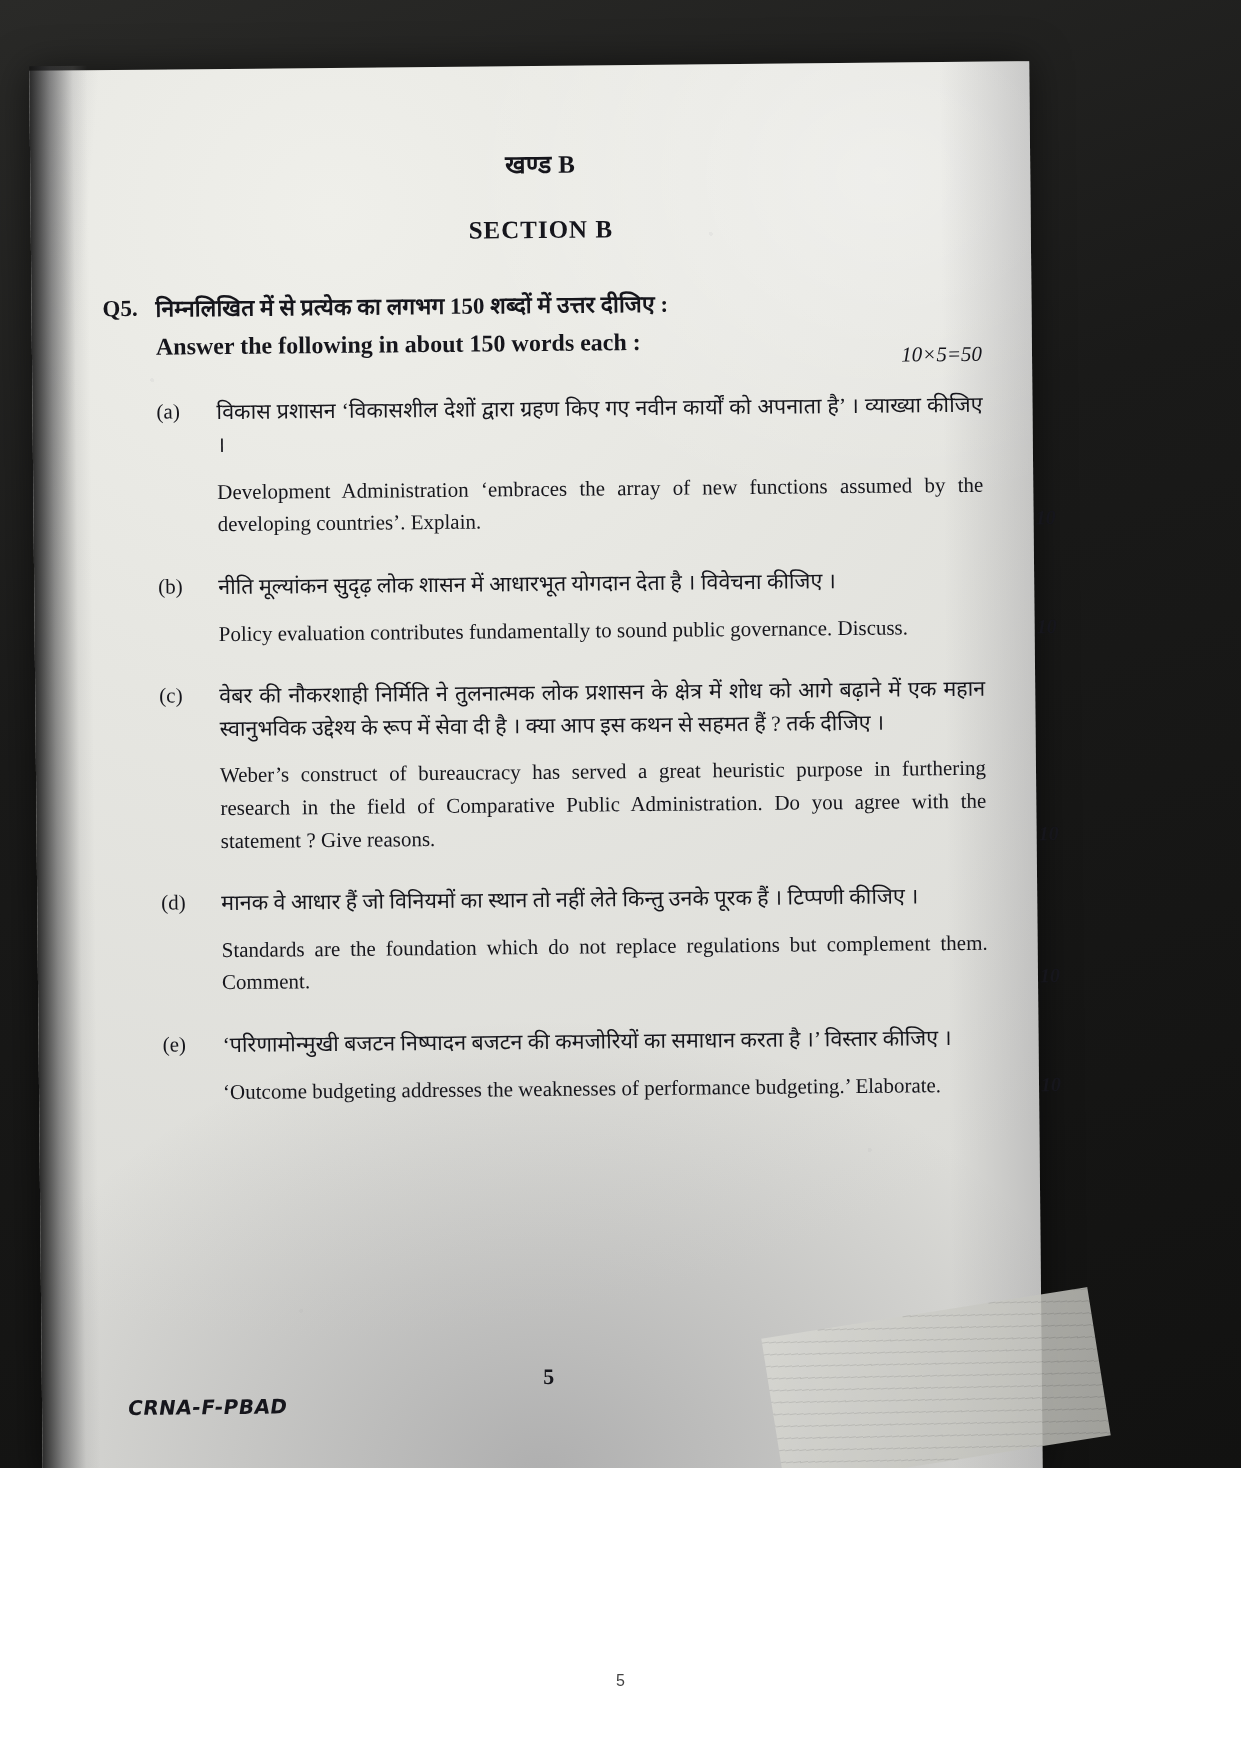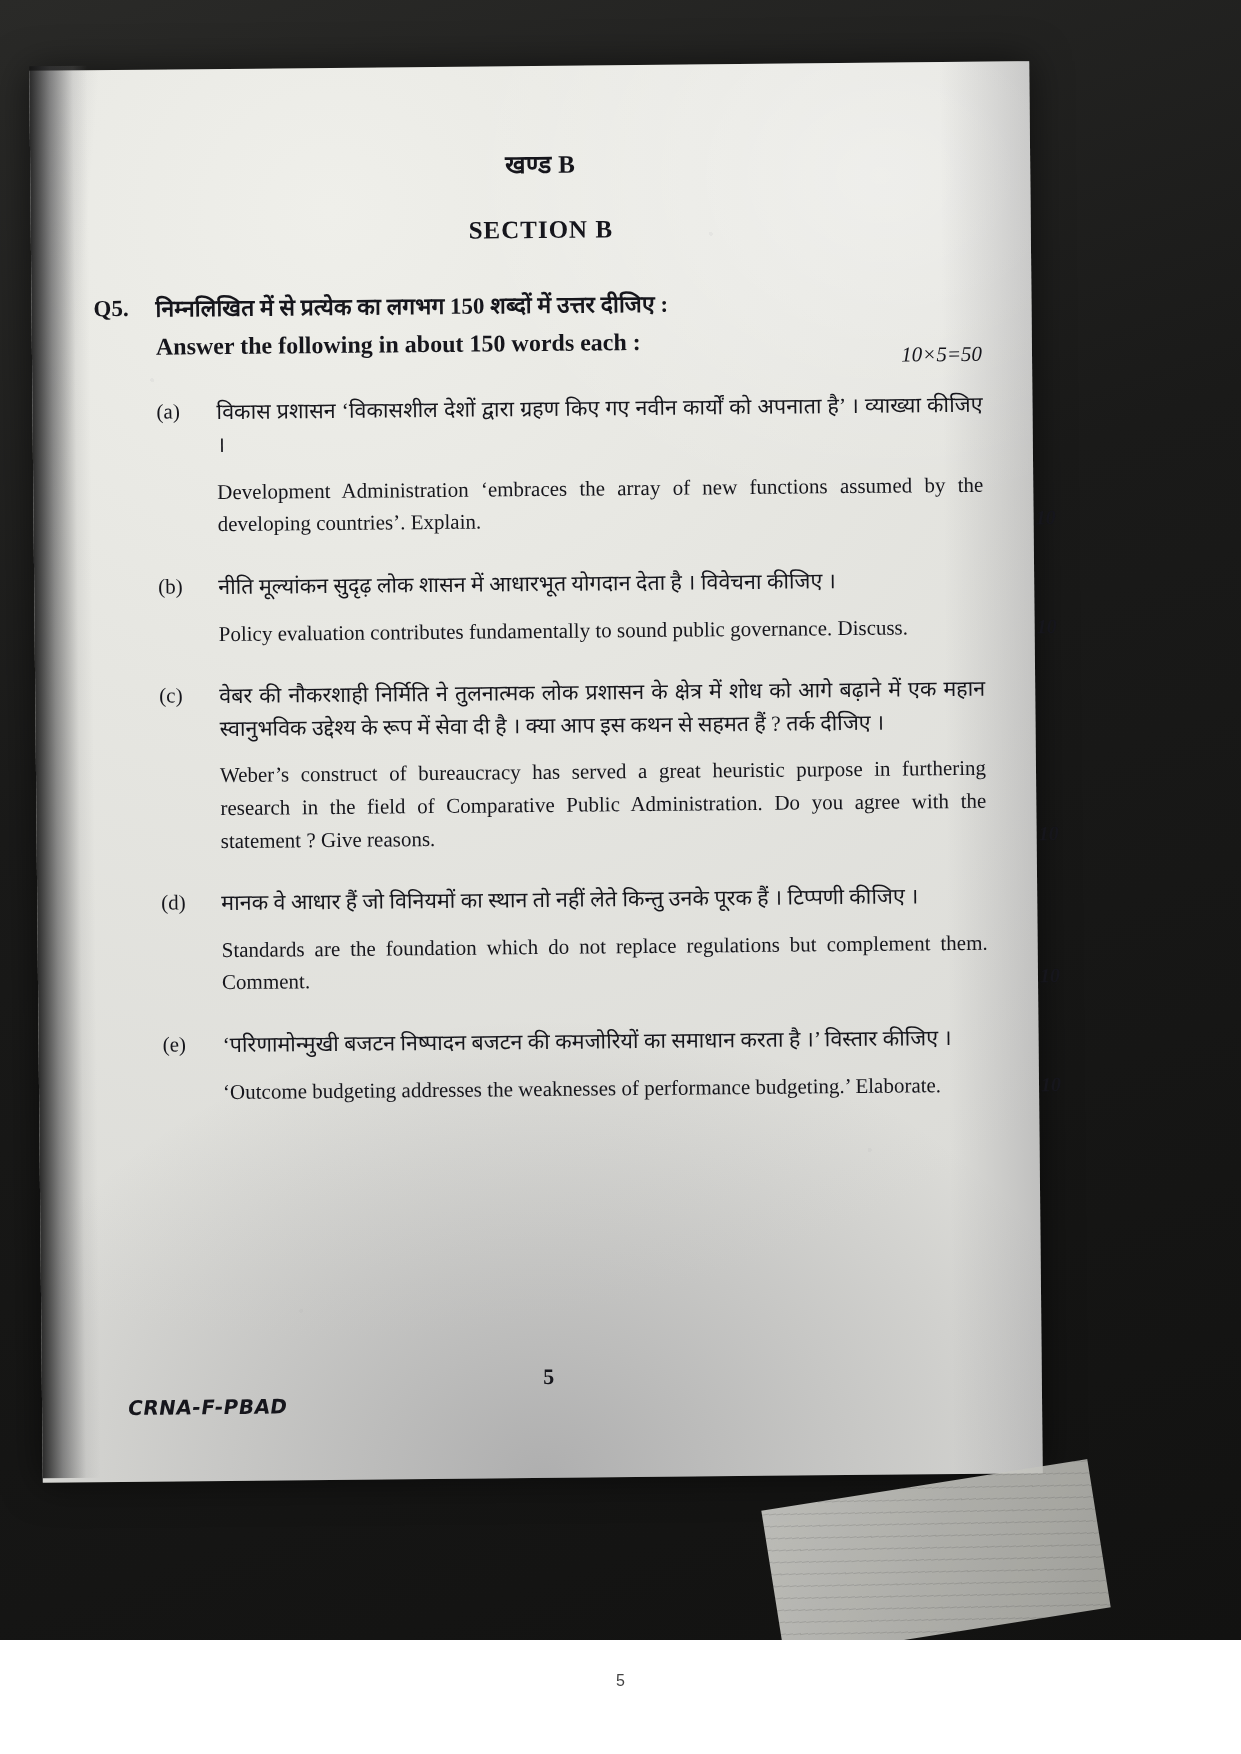--- a/index.html
+++ b/index.html
@@ -13,21 +13,21 @@
     font-family: "Liberation Serif", serif;
     position: relative;
     overflow: hidden;
   }
 
   
   .scan-area {
     position: absolute;
     left: 0; top: 0;
     width: 1241px;
-    height: 1640px;
+    height: 1468px;
     background: #1b1b1b;
     overflow: hidden;
   }
 
   
   .backdrop {
     position: absolute;
     inset: 0;
     background:
       linear-gradient(160deg, #2a2a28 0%, #1a1a19 40%, #121211 100%);
@@ -115,21 +115,21 @@
     text-align: center;
     font-weight: bold;
     font-size: 25px;
     letter-spacing: 1px;
     margin: 0 0 46px 0;
   }
 
   .qblock { position: relative; }
   .qnum {
     position: absolute;
-    left: 0; top: 2px;
+    left: 9px; top: 2px;
     font-weight: bold;
     font-size: 23px;
   }
   .qbody { margin-left: 62px; }
   .q-hi {
     font-weight: bold;
     font-size: 23px;
     line-height: 1.35;
     margin: 0 0 6px 0;
   }

